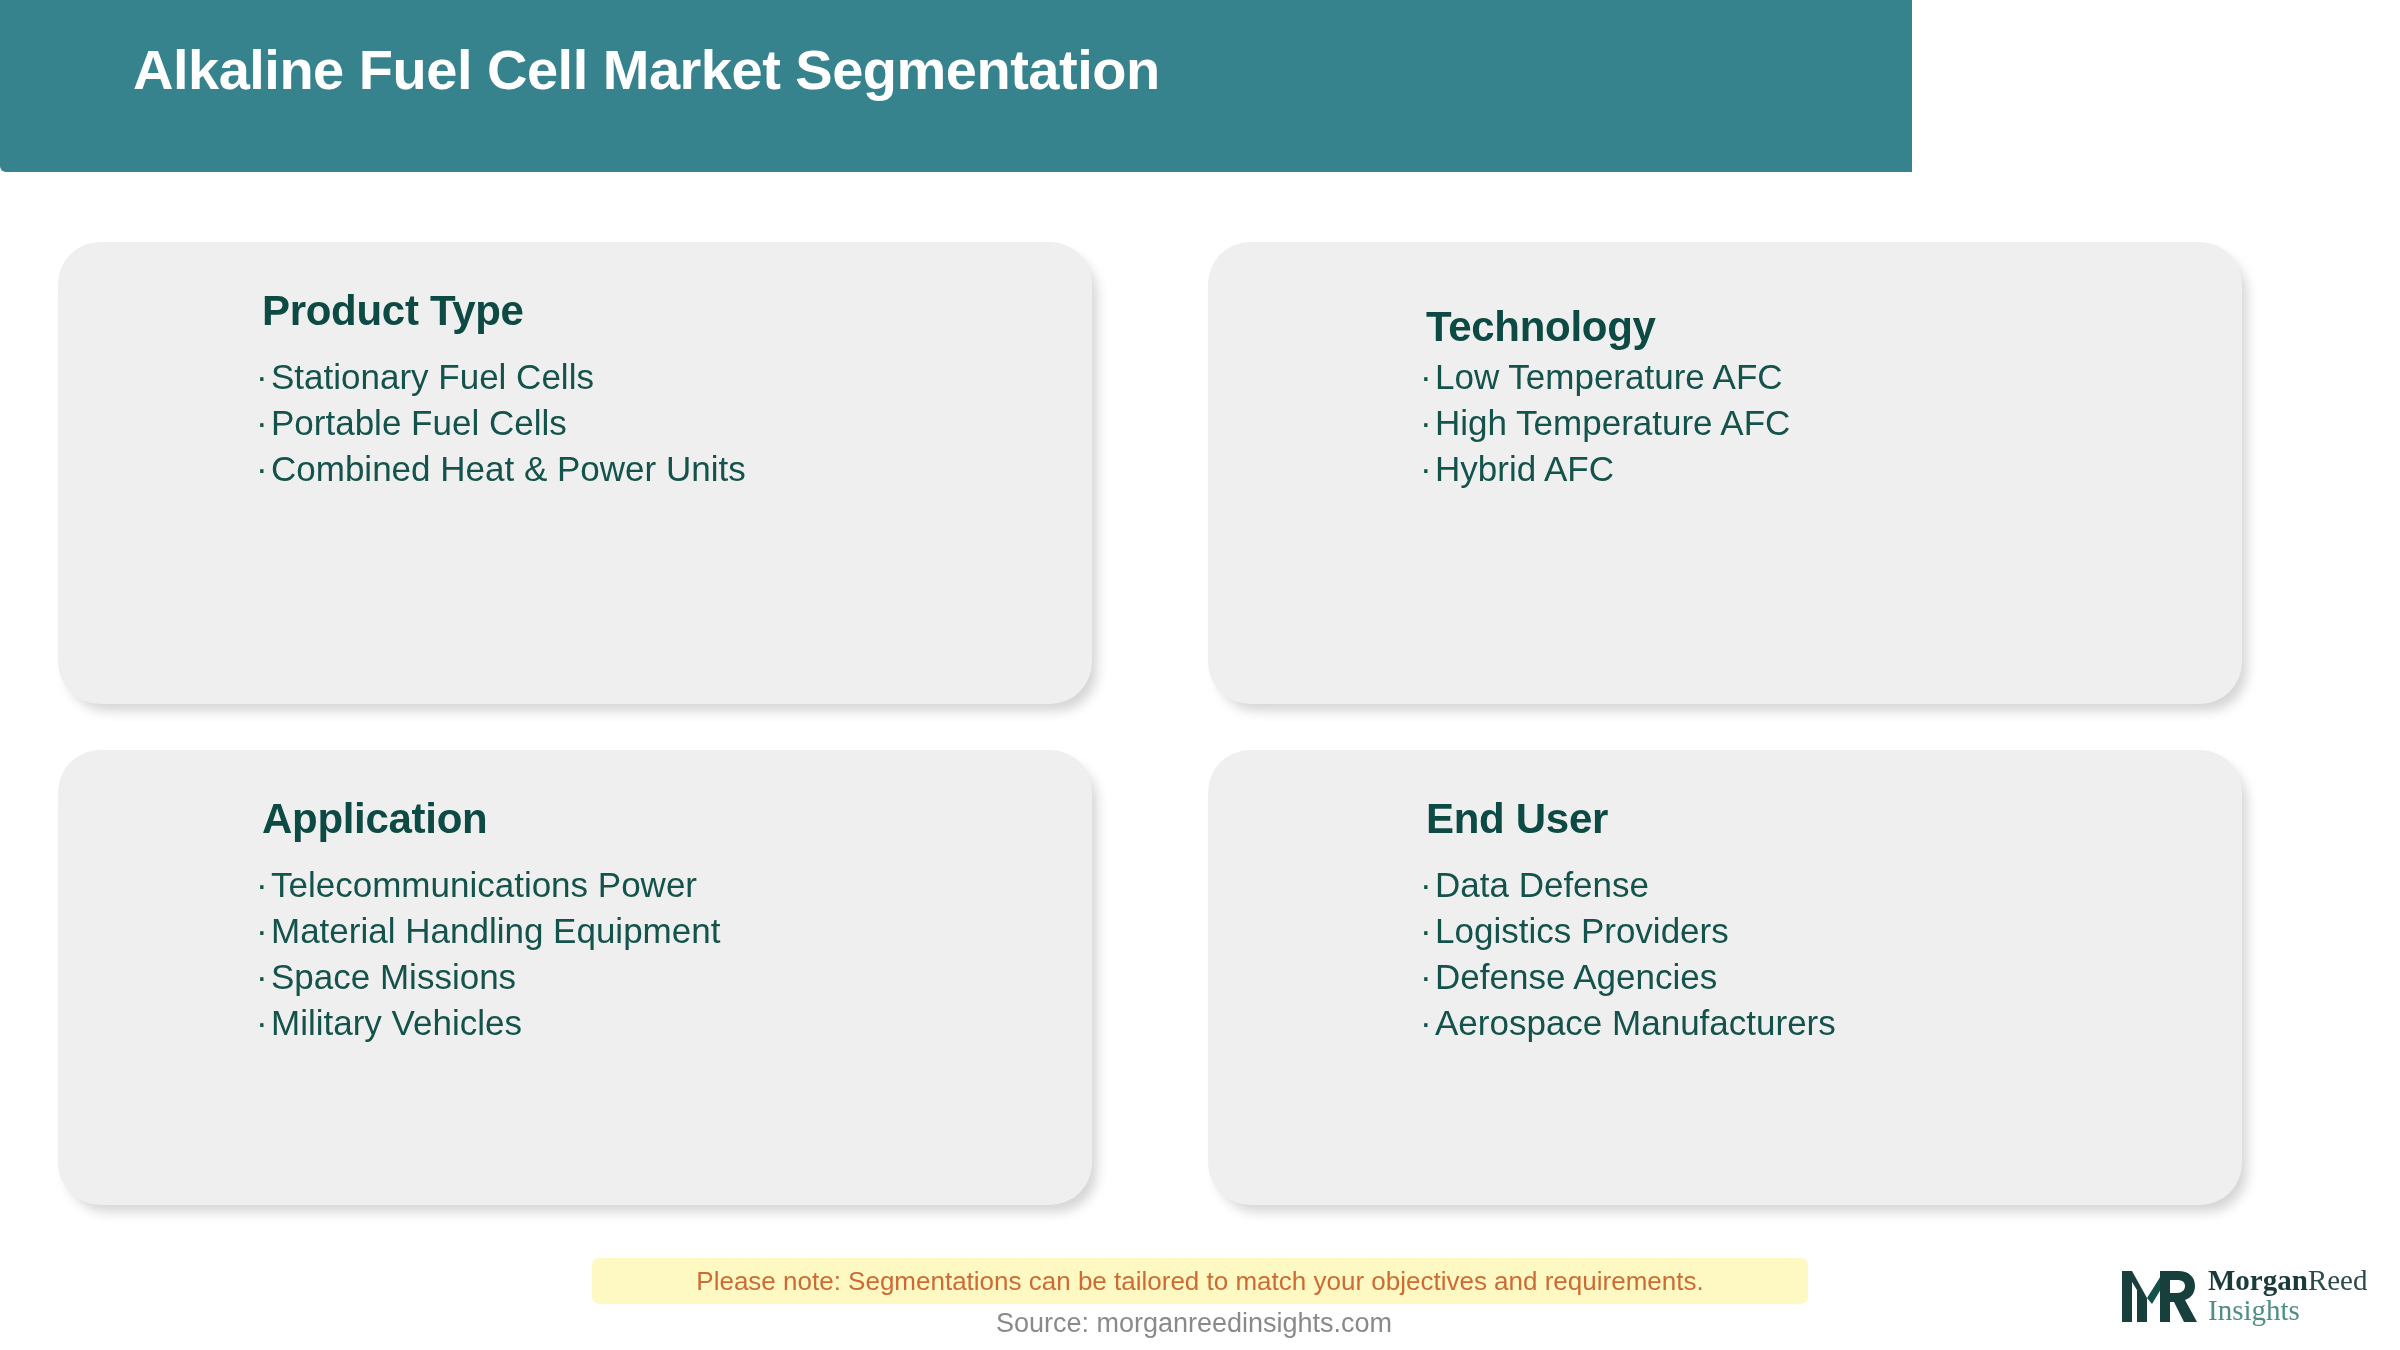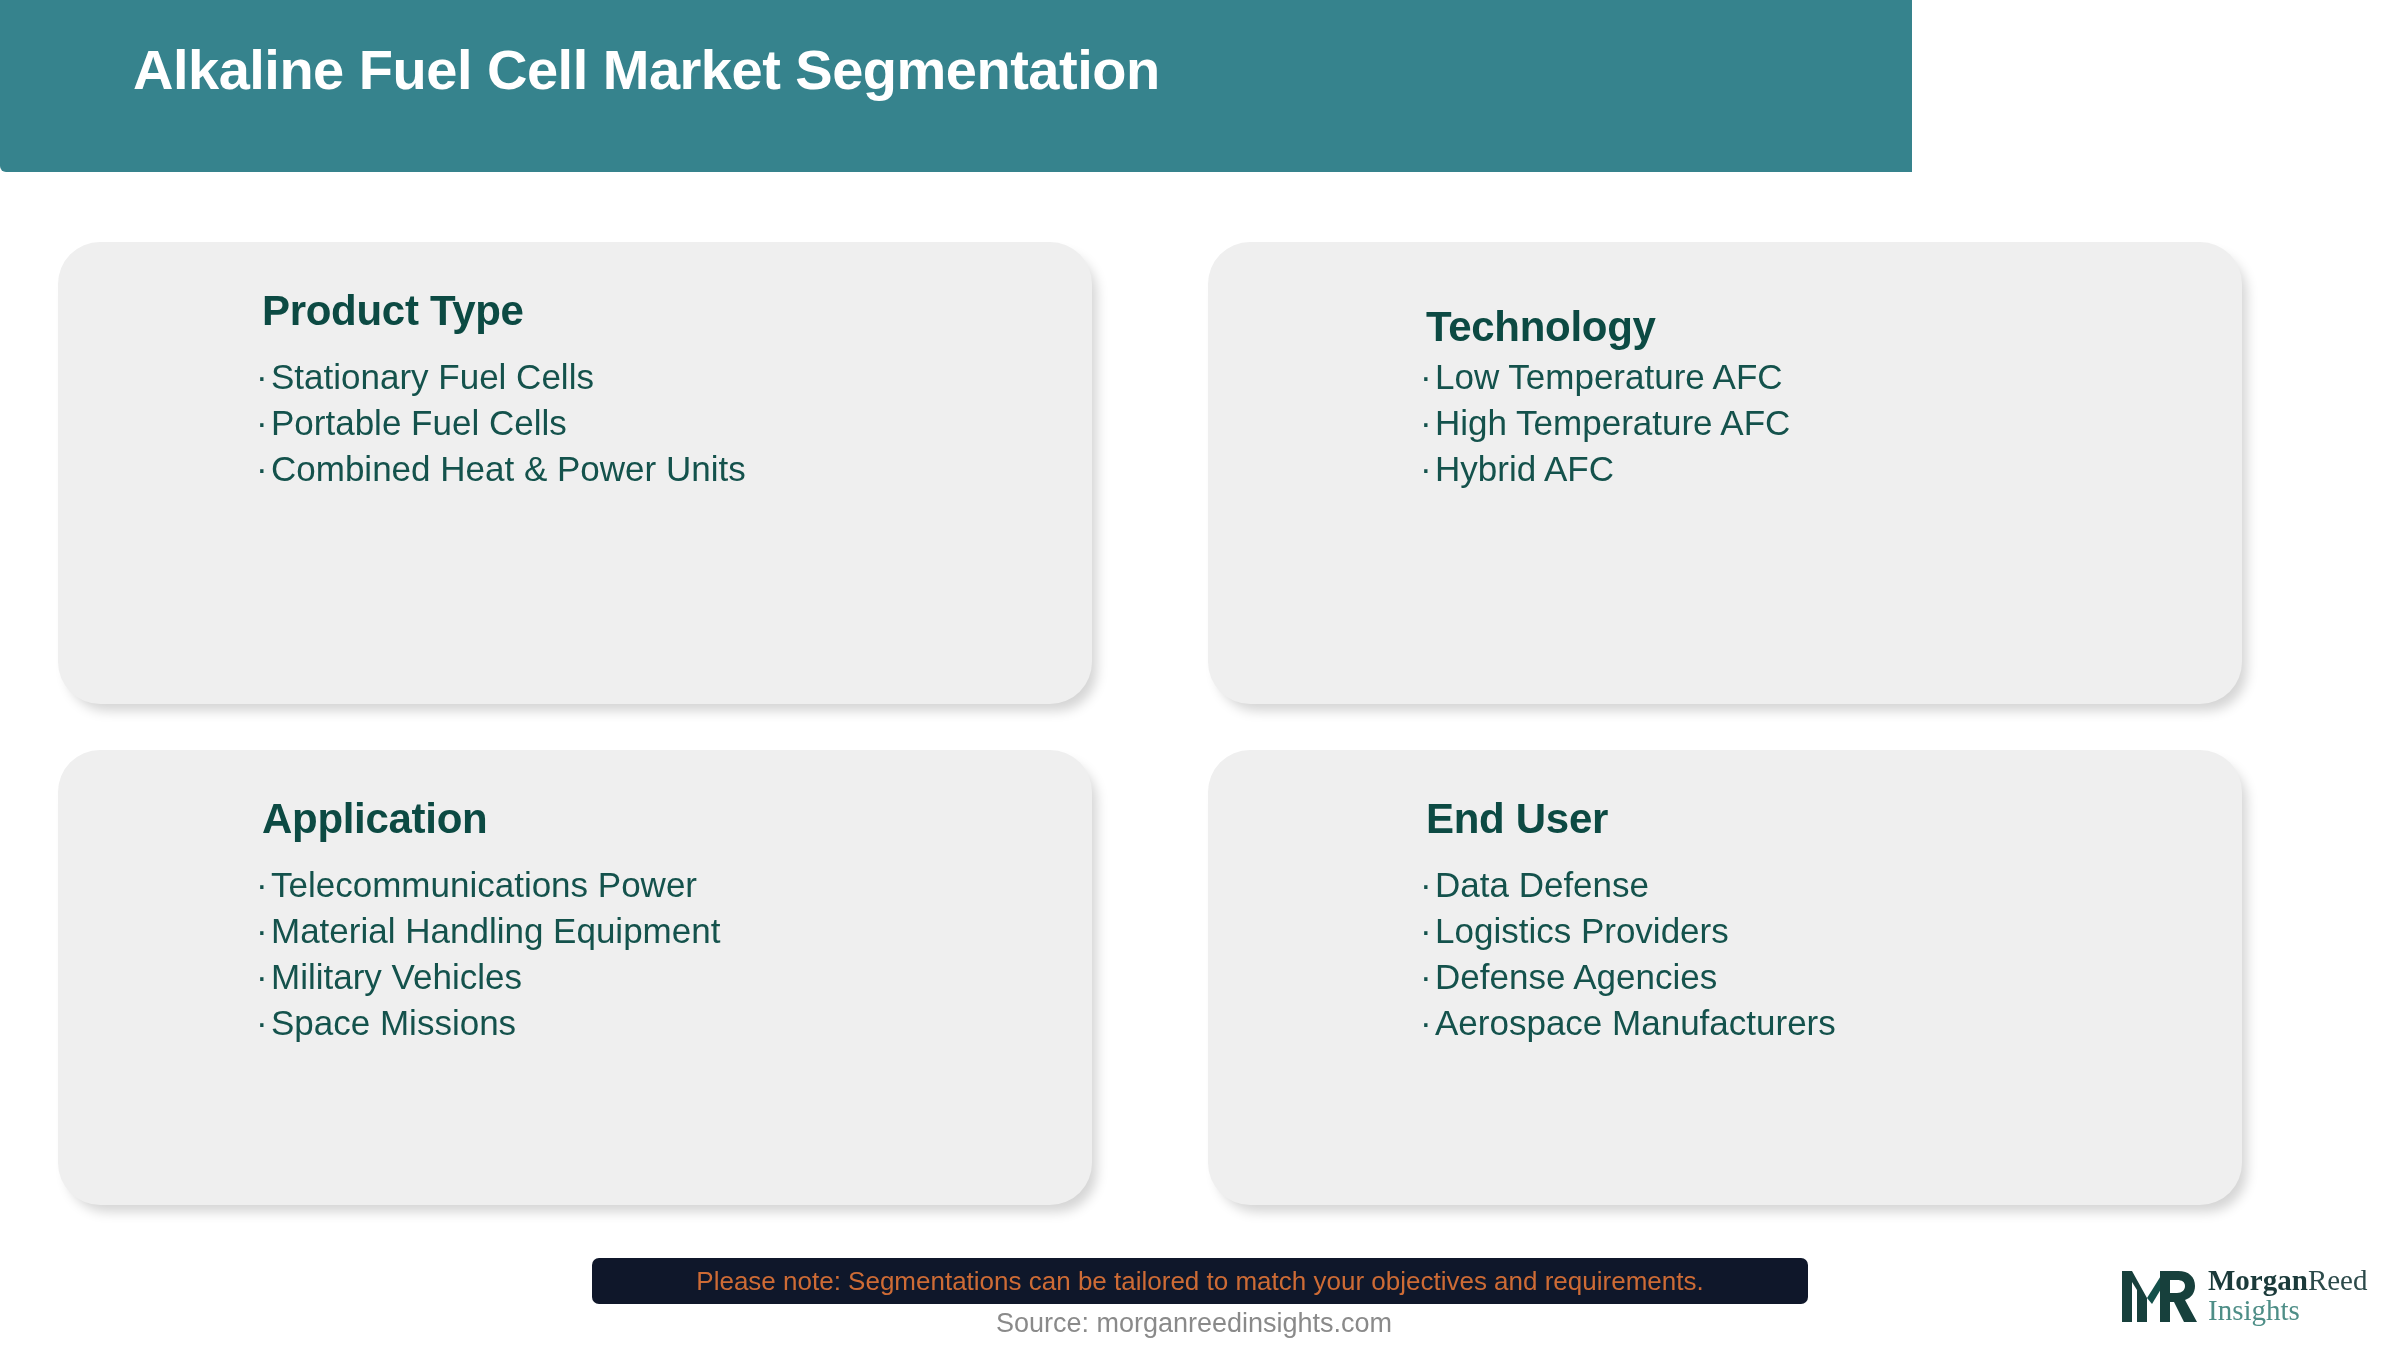--- a/index.html
+++ b/index.html
@@ -104,21 +104,21 @@
   .r2c2 .card-heading { left: 218px; top: 48px; }
   .r2c2 .card-list    { left: 212px; top: 112px; }
 
   
   .note-box {
     position: absolute;
     left: 592px;
     top: 1258px;
     width: 1216px;
     height: 46px;
-    background: #0f172a;
+    background: #fef9c3;
     border-radius: 7px;
     display: flex;
     align-items: center;
     justify-content: center;
   }
   .note-text {
     font-size: 26px;
     color: #CE6B35;
     white-space: nowrap;
     line-height: 1;
@@ -194,22 +194,22 @@
       </ul>
     </div>
   </div>
 
   <div class="seg-card r2c1">
     <div class="card-inner">
       <div class="card-heading">Application</div>
       <ul class="card-list">
         <li><span class="bullet-dot">·</span><span>Telecommunications Power</span></li>
         <li><span class="bullet-dot">·</span><span>Material Handling Equipment</span></li>
+        <li><span class="bullet-dot">·</span><span>Space Missions</span></li>
         <li><span class="bullet-dot">·</span><span>Military Vehicles</span></li>
-        <li><span class="bullet-dot">·</span><span>Space Missions</span></li>
       </ul>
     </div>
   </div>
 
   <div class="seg-card r2c2">
     <div class="card-inner">
       <div class="card-heading">End User</div>
       <ul class="card-list">
         <li><span class="bullet-dot">·</span><span>Data Defense</span></li>
         <li><span class="bullet-dot">·</span><span>Logistics Providers</span></li>

